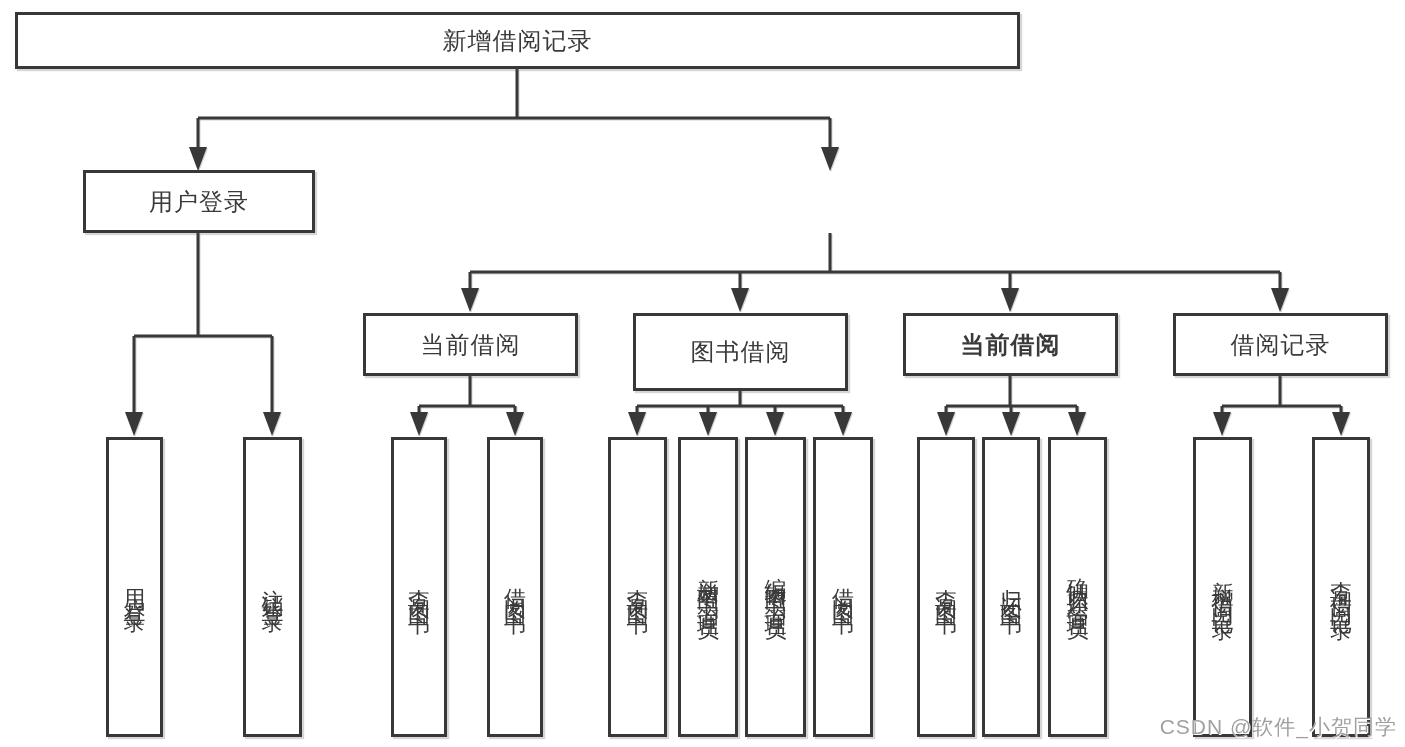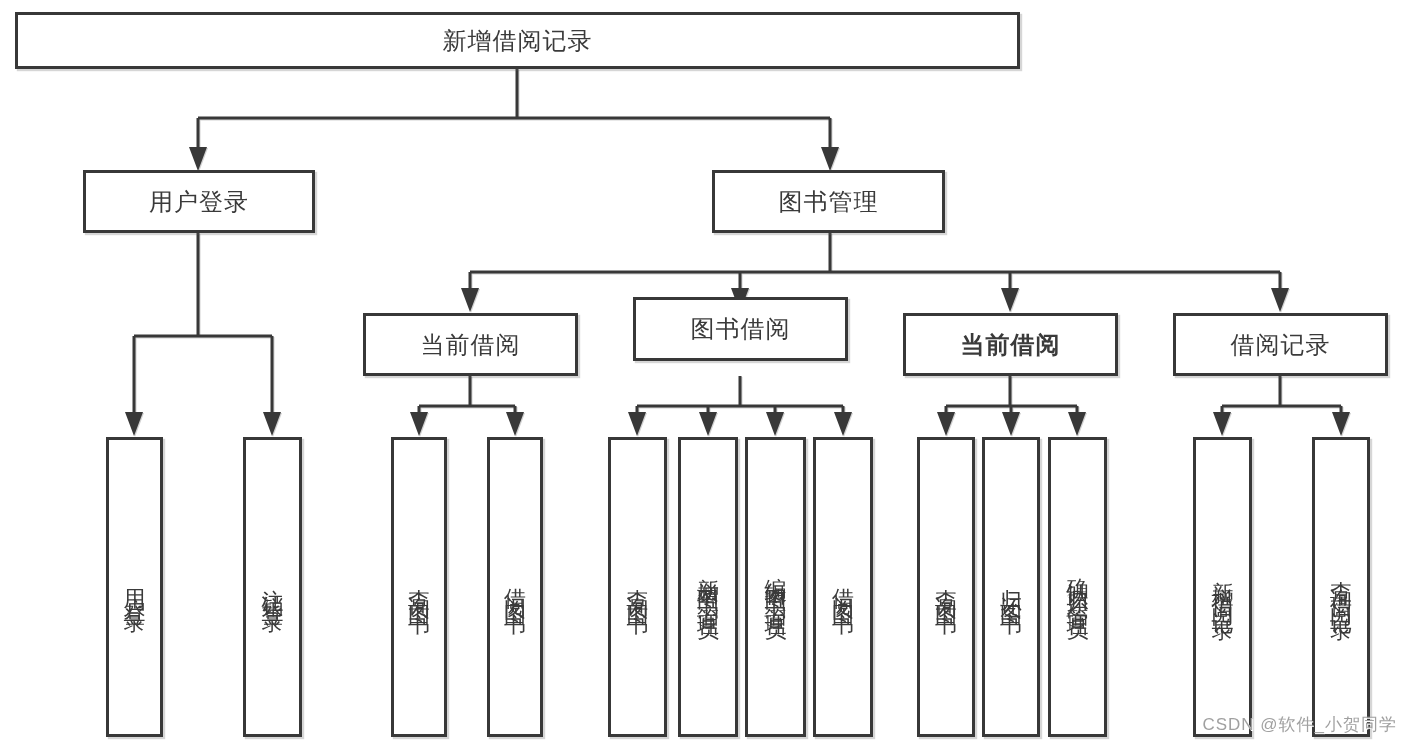--- a/index.html
+++ b/index.html
@@ -59,21 +59,21 @@
     font-size: 22px;
     letter-spacing: 8px;
     line-height: 1;
     color: var(--text);
     box-shadow: 2px 2px 1px rgba(90,90,90,0.25);
   }
   .watermark {
     position: absolute;
     right: 8px;
     top: 713px;
-    font-size: 17px;
+    font-size: 21px;
     color: var(--watermark);
     letter-spacing: 1px;
     text-shadow: 1px 1px 0 #ffffff;
     white-space: nowrap;
   }
 </style>
 </head>
 <body>
 
 <div class="stage">
@@ -116,24 +116,23 @@
       M937 412 H955 L946 436 Z
       M1002 412 H1020 L1011 436 Z
       M1068 412 H1086 L1077 436 Z
       M1213 412 H1231 L1222 436 Z
       M1332 412 H1350 L1341 436 Z"></path>
   </svg>
 
   <div class="node" style="left:15px; top:12px; width:1005px; height:57px;">新增借阅记录</div>
 
   <div class="node" style="left:83px; top:170px; width:232px; height:63px;">用户登录</div>
-  <div class="node" style="left:712px; top:170px; width:233px; height:63px;">图书管理</div>
 
   <div class="node" style="left:363px; top:313px; width:215px; height:63px;">当前借阅</div>
-  <div class="node" style="left:633px; top:297px; width:215px; height:64px;">图书借阅</div>
+  <div class="node" style="left:633px; top:313px; width:215px; height:78px;">图书借阅</div>
   <div class="node" style="left:903px; top:313px; width:215px; height:63px;font-weight:bold;">当前借阅</div>
   <div class="node" style="left:1173px; top:313px; width:215px; height:63px;">借阅记录</div>
 
   <div class="leaf" style="left:106px; width:57px;">用户登录</div>
   <div class="leaf" style="left:243px; width:59px;">注销登录</div>
 
   <div class="leaf" style="left:391px; width:56px;">查询图书</div>
   <div class="leaf" style="left:487px; width:56px;">借阅图书</div>
 
   <div class="leaf" style="left:608px; width:59px;">查询图书</div>

